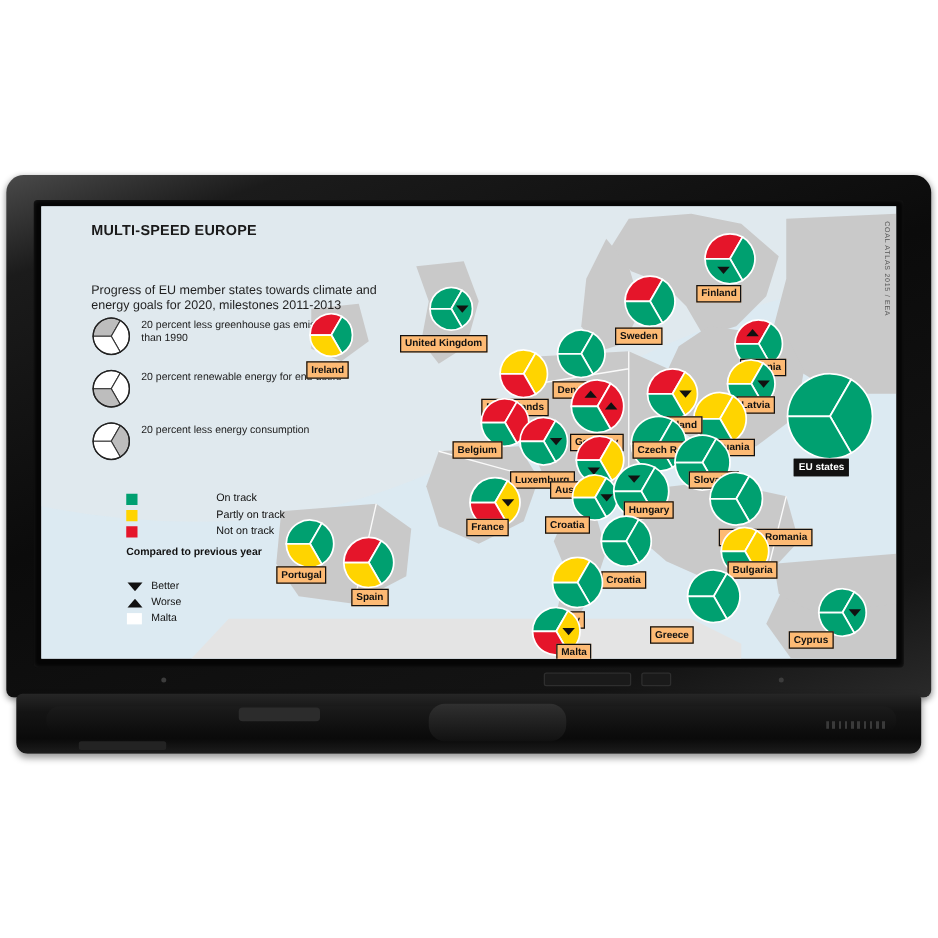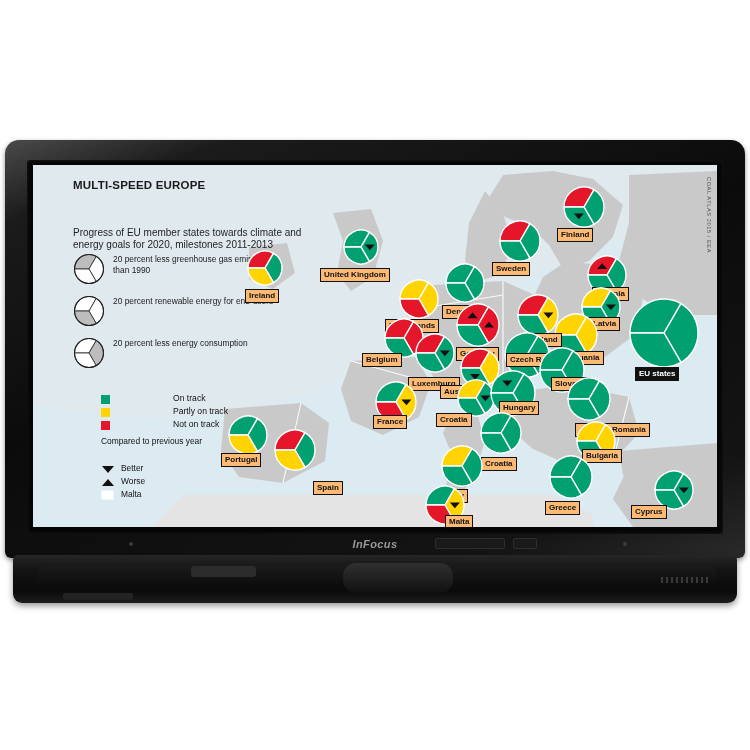--- a/index.html
+++ b/index.html
@@ -149,21 +149,21 @@
           <div class="ckey" style="top: 241px;">
             <i style="background: rgb(255, 212, 0);"></i>
             <span>Partly on track</span>
           </div>
           <div class="ckey" style="top: 254px;">
             <i style="background: rgb(229, 21, 42);"></i>
             <span>Not on track</span>
           </div>
         </div>
       <div id="trendkey">
-          <div class="cmp-title" style="top: 271px;">Compared to previous year</div>
+          <div class="cmp-title" style="top: 271px; font-weight: bold;">Compared to previous year</div>
           <div class="cmp" style="top: 298px;">
             <svg width="14" height="10" viewBox="0 0 14 10" style="position: absolute; left: 0px; top: 1px;">
               <path d="M1,2 L13,2 L7,9 Z" fill="#111"></path>
             </svg>
             <span>Better</span>
           </div>
           <div class="cmp" style="top: 311px;">
             <svg width="14" height="10" viewBox="0 0 14 10" style="position: absolute; left: 0px; top: 1px;">
               <path d="M1,9 L13,9 L7,2 Z" fill="#111"></path>
             </svg>
@@ -334,21 +334,21 @@
               <path d="M21,21 L1,21.000000000000004 A20,20 0 0,1 31,3.679491924311229 Z" fill="#00a070" stroke="#ffffff" stroke-width="1.4"></path>
               <path d="M21,21 L31,3.679491924311229 A20,20 0 0,1 30.999999999999993,38.32050807568878 Z" fill="#00a070" stroke="#ffffff" stroke-width="1.4"></path>
               <path d="M21,21 L31,38.32050807568877 A20,20 0 0,1 1,21.000000000000004 Z" fill="#00a070" stroke="#ffffff" stroke-width="1.4"></path>
             </svg></div>
           <div class="lbl" style="left: 448px; top: 292px;">Croatia</div>
           <div class="pie" style="left: 516px; top: 290px; width: 44px; height: 44px;"><svg width="44" height="44" viewBox="0 0 44 44">
               <path d="M22,22 L1,22.000000000000004 A21,21 0 0,1 32.5,3.813466520526788 Z" fill="#00a070" stroke="#ffffff" stroke-width="1.4"></path>
               <path d="M22,22 L32.5,3.813466520526788 A21,21 0 0,1 32.49999999999999,40.18653347947321 Z" fill="#00a070" stroke="#ffffff" stroke-width="1.4"></path>
               <path d="M22,22 L32.5,40.18653347947321 A21,21 0 0,1 1,22.000000000000004 Z" fill="#00a070" stroke="#ffffff" stroke-width="1.4"></path>
             </svg></div>
-          <div class="lbl" style="left: 512px; top: 336px;">Greece</div>
+          <div class="lbl" style="left: 487px; top: 336px;">Greece</div>
           <div class="pie" style="left: 408px; top: 280px; width: 42px; height: 42px;"><svg width="42" height="42" viewBox="0 0 42 42">
               <path d="M21,21 L1,21.000000000000004 A20,20 0 0,1 31,3.679491924311229 Z" fill="#ffd400" stroke="#ffffff" stroke-width="1.4"></path>
               <path d="M21,21 L31,3.679491924311229 A20,20 0 0,1 30.999999999999993,38.32050807568878 Z" fill="#00a070" stroke="#ffffff" stroke-width="1.4"></path>
               <path d="M21,21 L31,38.32050807568877 A20,20 0 0,1 1,21.000000000000004 Z" fill="#00a070" stroke="#ffffff" stroke-width="1.4"></path>
             </svg></div>
           <div class="lbl" style="left: 411px; top: 324px;">Italy</div>
           <div class="pie" style="left: 392px; top: 320px; width: 40px; height: 40px;"><svg width="40" height="40" viewBox="0 0 40 40">
               <path d="M20,20 L1,20.000000000000004 A19,19 0 0,1 29.5,3.5455173280956664 Z" fill="#00a070" stroke="#ffffff" stroke-width="1.4"></path>
               <path d="M20,20 L29.5,3.5455173280956664 A19,19 0 0,1 29.499999999999993,36.45448267190434 Z" fill="#ffd400" stroke="#ffffff" stroke-width="1.4"></path>
               <path d="M20,20 L29.5,36.45448267190433 A19,19 0 0,1 1,20.000000000000004 Z" fill="#e5152a" stroke="#ffffff" stroke-width="1.4"></path>
@@ -364,21 +364,21 @@
               <g>
                 <path d="M26.4,18.4 L36.4,18.4 L31.4,24.2 Z" fill="#111"></path>
               </g>
             </svg></div>
           <div class="lbl" style="left: 340px; top: 250px;">France</div>
           <div class="pie" style="left: 241px; top: 264px; width: 42px; height: 42px;"><svg width="42" height="42" viewBox="0 0 42 42">
               <path d="M21,21 L1,21.000000000000004 A20,20 0 0,1 31,3.679491924311229 Z" fill="#e5152a" stroke="#ffffff" stroke-width="1.4"></path>
               <path d="M21,21 L31,3.679491924311229 A20,20 0 0,1 30.999999999999993,38.32050807568878 Z" fill="#00a070" stroke="#ffffff" stroke-width="1.4"></path>
               <path d="M21,21 L31,38.32050807568877 A20,20 0 0,1 1,21.000000000000004 Z" fill="#ffd400" stroke="#ffffff" stroke-width="1.4"></path>
             </svg></div>
-          <div class="lbl" style="left: 248px; top: 316px; margin-left: 32px;">Spain</div>
+          <div class="lbl" style="left: 248px; top: 306px;">Spain</div>
           <div class="pie" style="left: 195px; top: 250px; width: 40px; height: 40px;"><svg width="40" height="40" viewBox="0 0 40 40">
               <path d="M20,20 L1,20.000000000000004 A19,19 0 0,1 29.5,3.5455173280956664 Z" fill="#00a070" stroke="#ffffff" stroke-width="1.4"></path>
               <path d="M20,20 L29.5,3.5455173280956664 A19,19 0 0,1 29.499999999999993,36.45448267190434 Z" fill="#00a070" stroke="#ffffff" stroke-width="1.4"></path>
               <path d="M20,20 L29.5,36.45448267190433 A19,19 0 0,1 1,20.000000000000004 Z" fill="#ffd400" stroke="#ffffff" stroke-width="1.4"></path>
             </svg></div>
           <div class="lbl" style="left: 188px; top: 288px;">Portugal</div>
           <div class="pie" style="left: 621px; top: 305px; width: 40px; height: 40px;"><svg width="40" height="40" viewBox="0 0 40 40">
               <path d="M20,20 L1,20.000000000000004 A19,19 0 0,1 29.5,3.5455173280956664 Z" fill="#00a070" stroke="#ffffff" stroke-width="1.4"></path>
               <path d="M20,20 L29.5,3.5455173280956664 A19,19 0 0,1 29.499999999999993,36.45448267190434 Z" fill="#00a070" stroke="#ffffff" stroke-width="1.4"></path>
               <path d="M20,20 L29.5,36.45448267190433 A19,19 0 0,1 1,20.000000000000004 Z" fill="#00a070" stroke="#ffffff" stroke-width="1.4"></path>
@@ -393,21 +393,20 @@
               <path d="M35,35 L52,64.44486372867091 A34,34 0 0,1 1,35.00000000000001 Z" fill="#00a070" stroke="#ffffff" stroke-width="1.4"></path>
             </svg></div>
           <div class="lbl dark" style="left: 602px; top: 202px;">EU states</div>
         </div>
     </div>
 
     <div class="bz-dot" style="left:124px;"></div>
     <div class="bz-dot" style="right:118px;"></div>
     <div class="bz-port" style="left:430px;width:68px;"></div>
     <div class="bz-port" style="left:508px;width:22px;"></div>
-    <div class="bezel-logo">InFocus</div>
 
     <div class="speakerbar">
       <div class="sb-groove"></div>
       <div class="sb-tab"></div>
       <div class="sb-center"></div>
       <div class="sb-dots"></div>
       <div class="sb-lip"></div>
     </div>
   </div>
 

